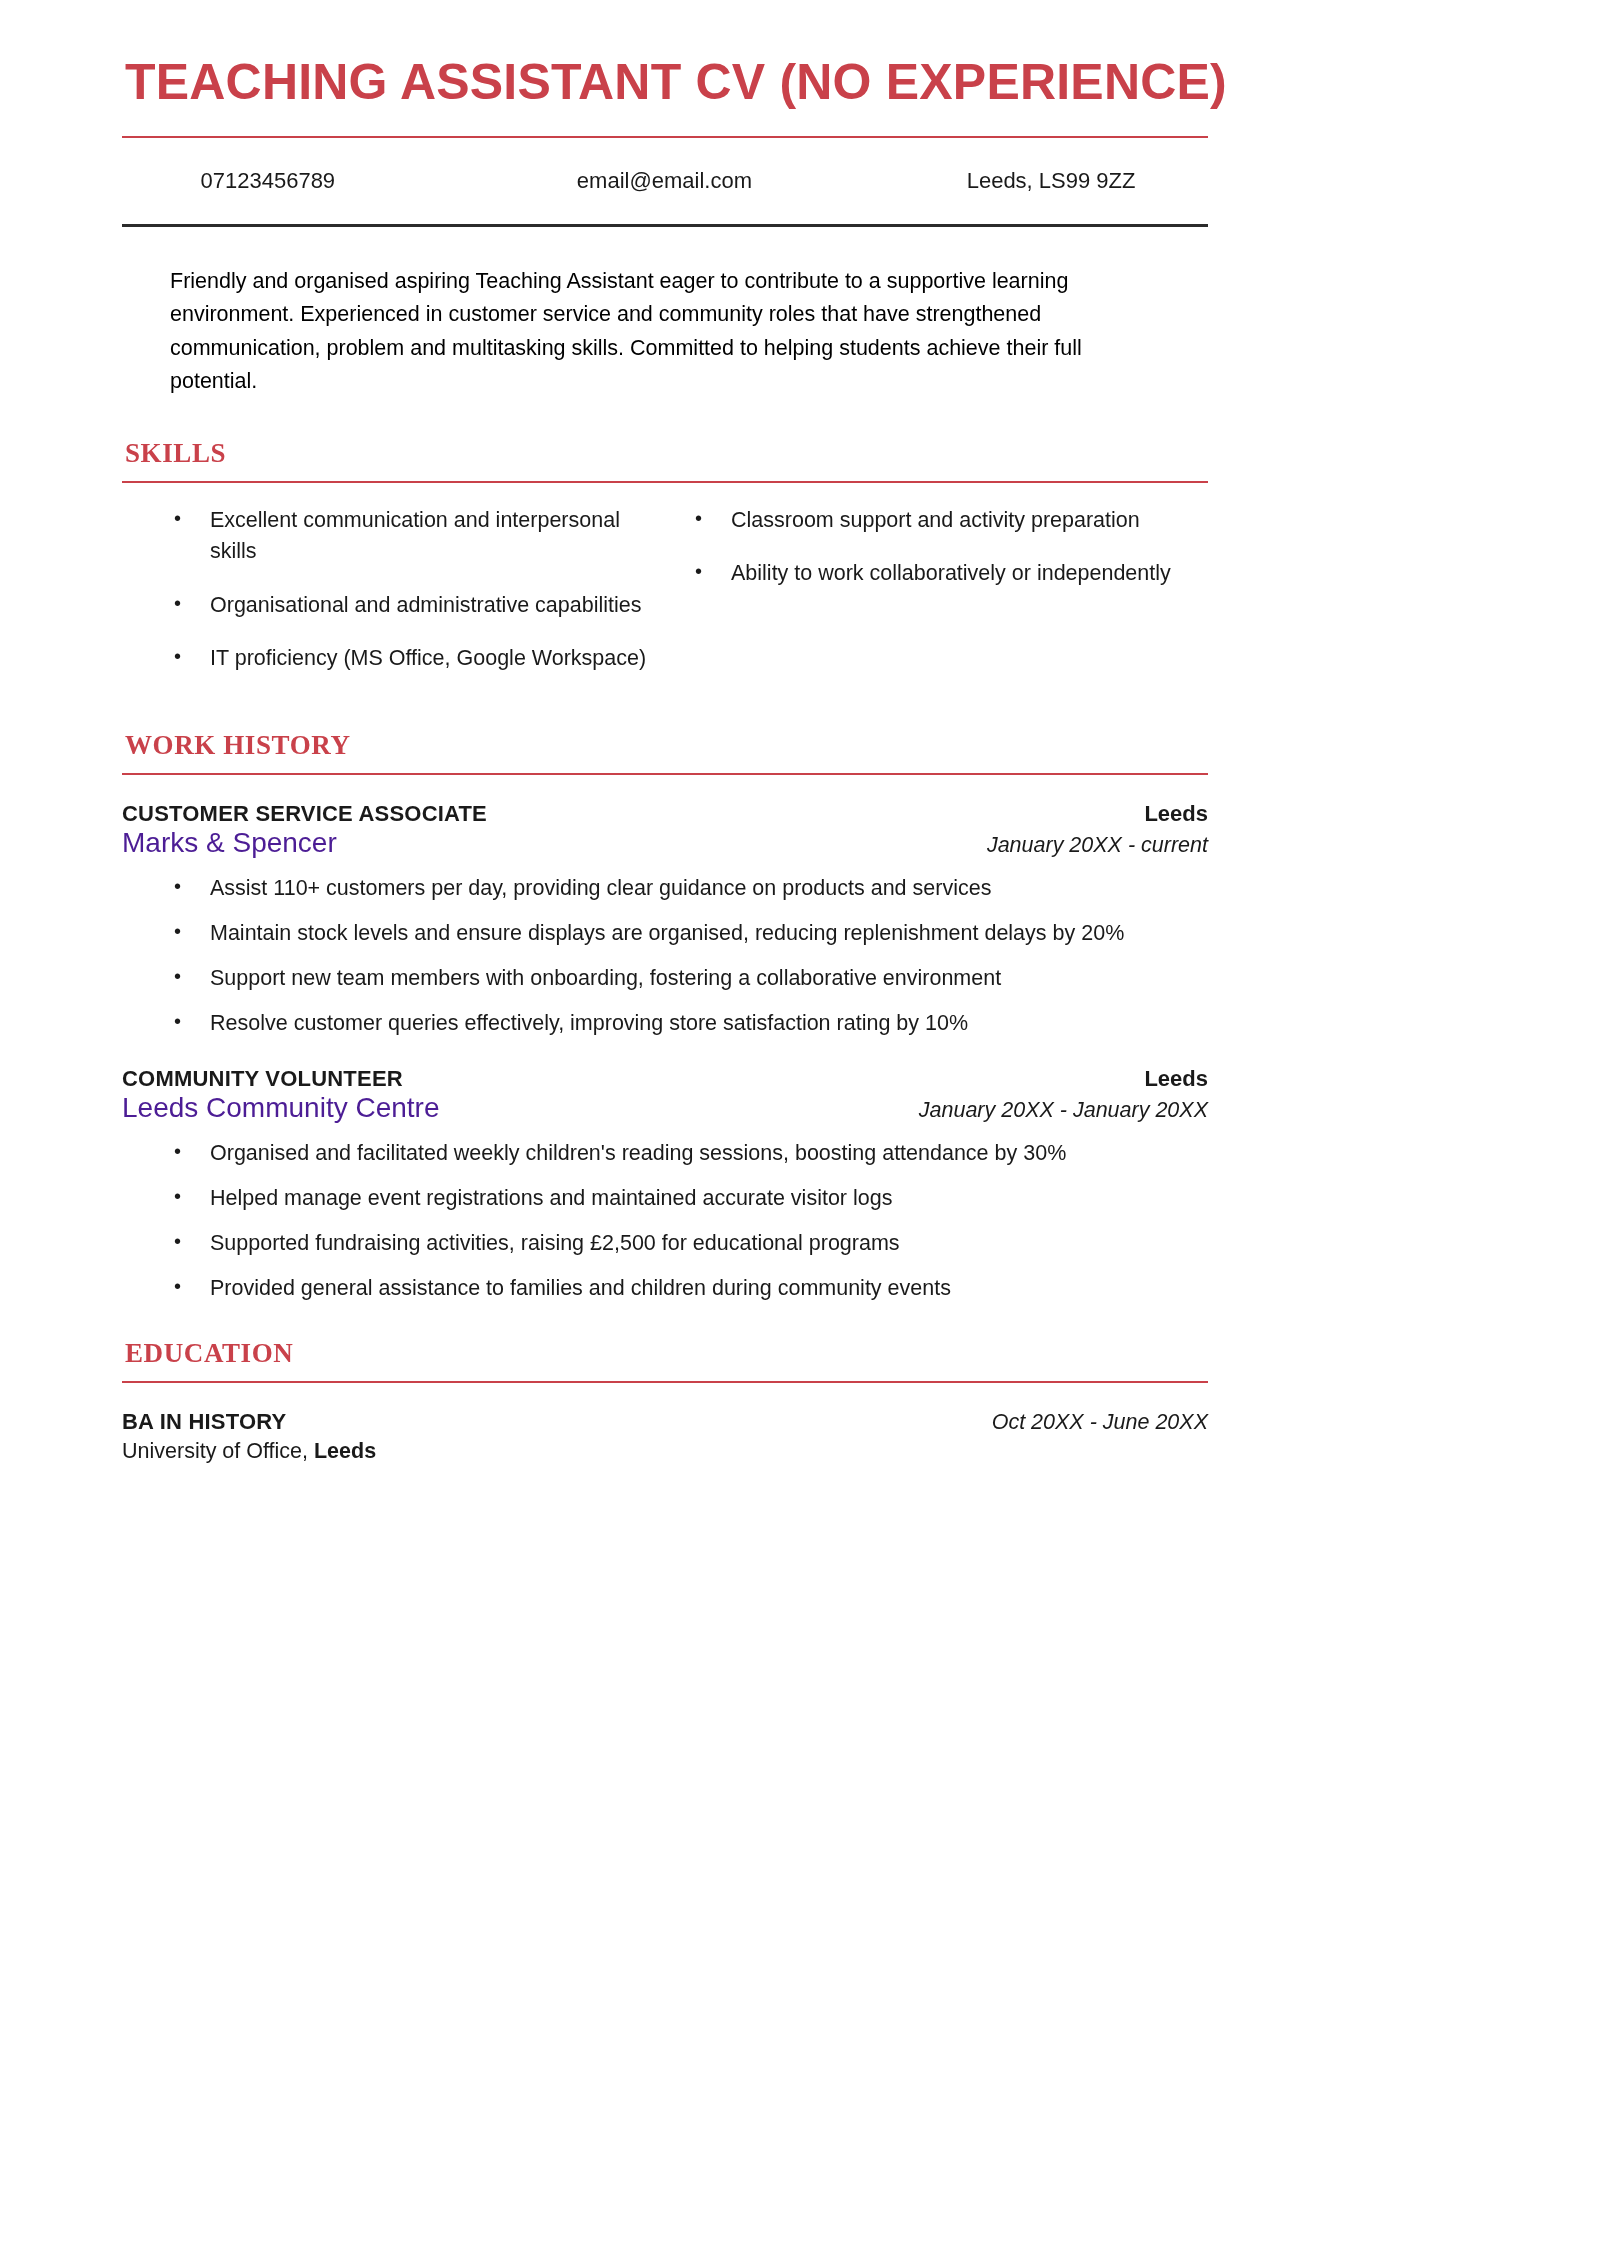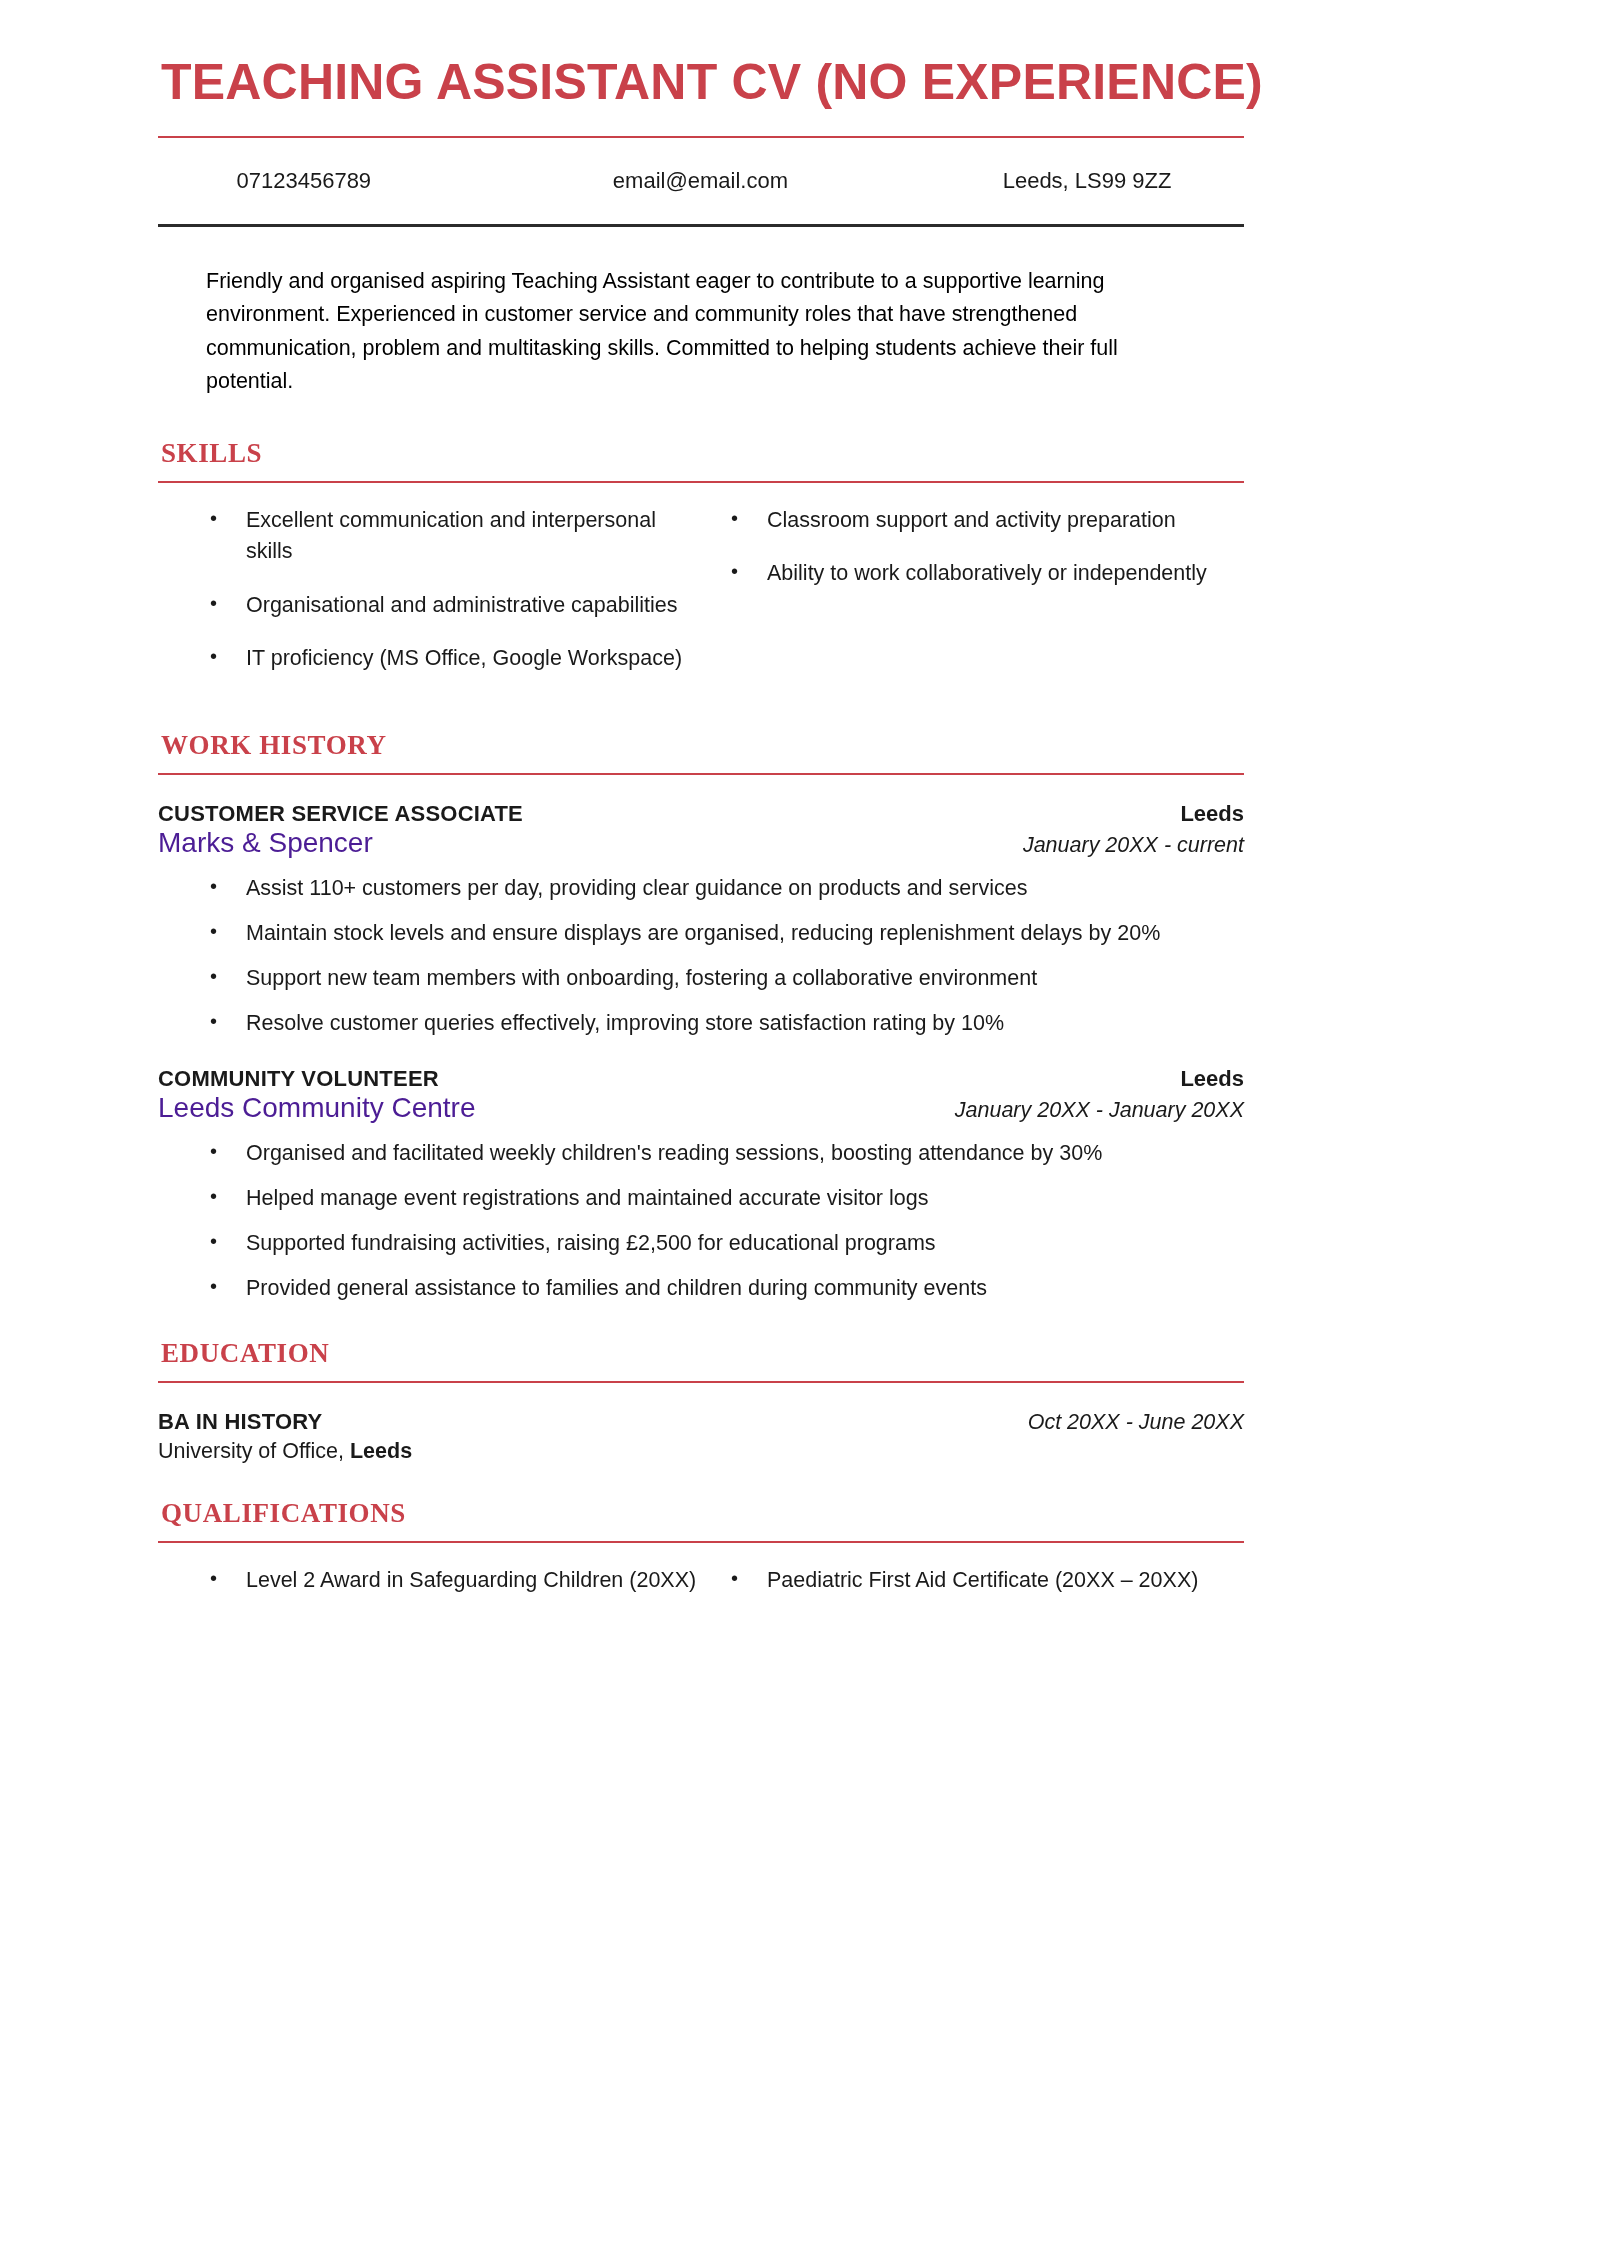--- a/index.html
+++ b/index.html
@@ -12,21 +12,20 @@
     width: 1600px;
     min-height: 2263px;
     font-family: "Liberation Sans", sans-serif;
     color: #1a1a1a;
   }
   .page {
     width: 1316px;
     min-height: 2263px;
     padding: 55px 108px 60px 122px;
     background: #ffffff;
-    margin-left: 36px;
   }
 
   
   .cv-title {
     font-size: 50px;
     font-weight: bold;
     color: #c9414a;
     letter-spacing: 0.2px;
     line-height: 1.1;
     margin: 0 0 26px 3px;
@@ -242,30 +241,14 @@
         <span class="edu-degree">BA IN HISTORY</span>
         <span class="edu-dates">Oct 20XX - June 20XX</span>
       </div>
       <div class="edu-school">
         <span>University of Office,</span>
         <b>Leeds</b>
       </div>
     </div>
   </div>
 
-  <div class="section">
-    <div class="section-title">QUALIFICATIONS</div>
-    <div class="rule-thin"></div>
-    <div class="two-col">
-      <div class="col left">
-        <ul class="bullets">
-          <li>Level 2 Award in Safeguarding Children (20XX)</li>
-        </ul>
-      </div>
-      <div class="col right">
-        <ul class="bullets">
-          <li>Paediatric First Aid Certificate (20XX – 20XX)</li>
-        </ul>
-      </div>
-    </div>
-  </div>
 
 </div>
 
 </body></html>

